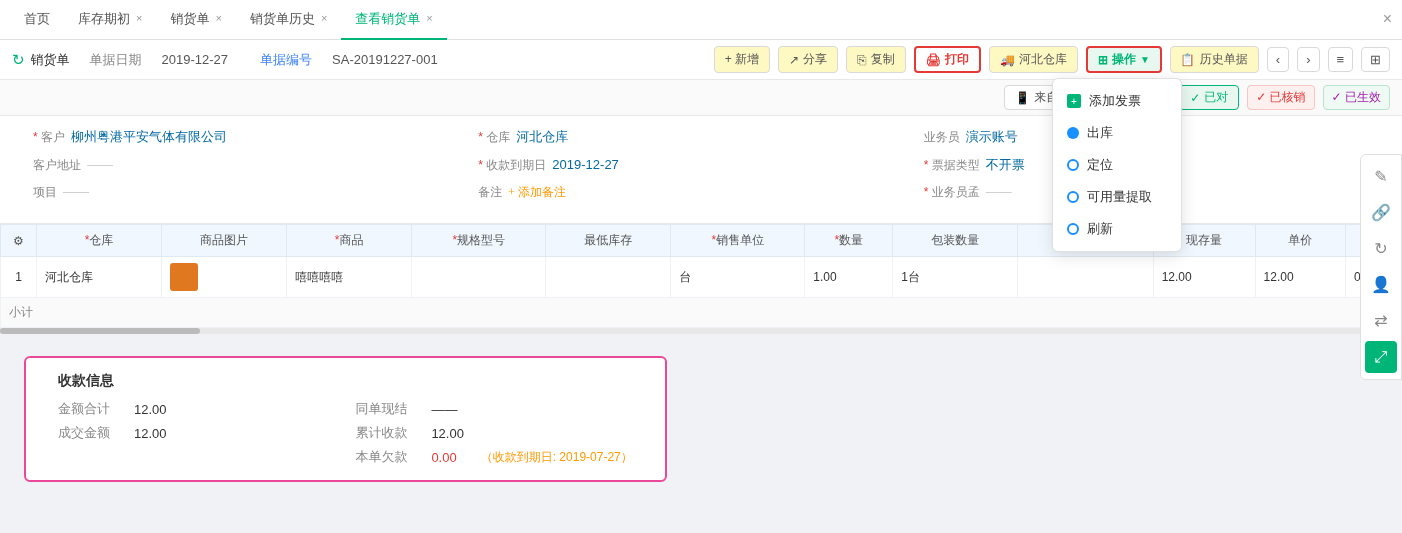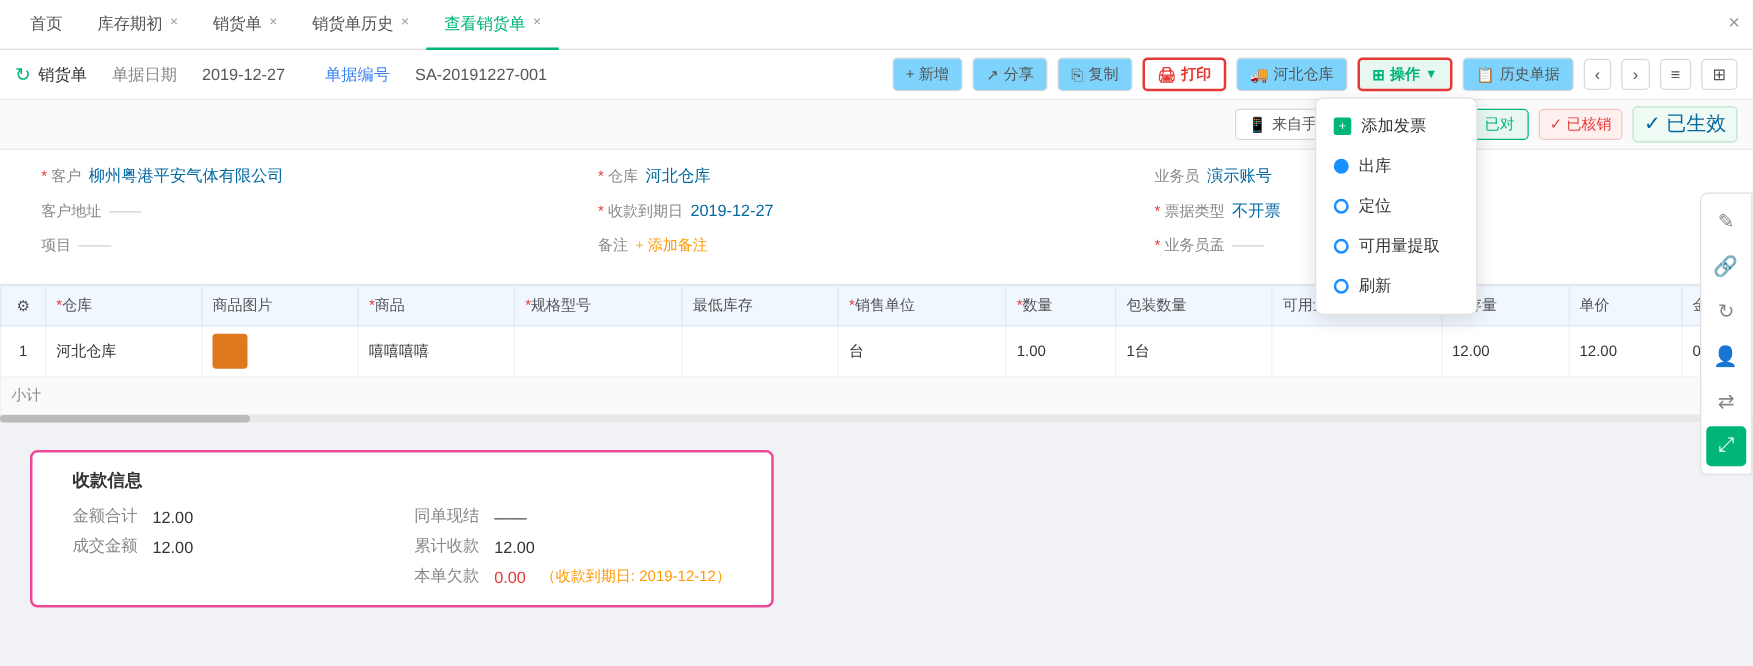--- a/index.html
+++ b/index.html
@@ -37,35 +37,35 @@
     }
     .doc-title { display: flex; align-items: center; gap: 6px; font-size: 13px; }
     .doc-icon { color: #00b578; font-size: 15px; }
     .doc-label { font-size: 13px; color: #333; font-weight: 500; }
     .doc-meta { display: flex; gap: 16px; align-items: center; font-size: 13px; color: #555; margin-left: 10px; }
     .doc-meta span.label { color: #888; }
     .toolbar-actions { margin-left: auto; display: flex; align-items: center; gap: 8px; }
     .btn-action {
       display: flex; align-items: center; gap: 4px;
       padding: 4px 10px; border-radius: 4px; cursor: pointer;
-      font-size: 12px; border: 1px solid #d9d9d9; background: #7dd3fc;
+      font-size: 12px; border: 1px solid #d9d9d9; background: #fef9c3;
       color: #555; white-space: nowrap;
     }
     .btn-print {
       background: #fff; border: 2px solid #e53935; color: #e53935;
       border-radius: 4px; padding: 3px 10px; cursor: pointer; font-size: 12px;
       display: flex; align-items: center; gap: 4px; font-weight: bold;
     }
     .btn-operate {
       background: #e8f8f1; border: 2px solid #e53935; color: #00b578;
       border-radius: 4px; padding: 3px 10px; cursor: pointer; font-size: 12px;
       display: flex; align-items: center; gap: 4px; font-weight: bold;
     }
     .btn-status-red { background: #fff0f0; border: 1px solid #f5c6c6; color: #e53935; border-radius: 4px; padding: 3px 8px; font-size: 12px; cursor: pointer; }
-    .btn-status-green { background: #f0faf5; border: 1px solid #b7e4cc; color: #0369a1; border-radius: 4px; padding: 3px 8px; font-size: 16px; cursor: pointer; }
+    .btn-status-green { background: #f0faf5; border: 1px solid #b7e4cc; color: #a21caf; border-radius: 4px; padding: 3px 8px; font-size: 12px; cursor: pointer; }
     .btn-icon-only { background: #fff; border: 1px solid #d9d9d9; border-radius: 4px; padding: 4px 8px; cursor: pointer; font-size: 13px; color: #555; }
 
     
     .sub-toolbar {
       display: flex; align-items: center; background: #fafafa;
       padding: 5px 12px; border-bottom: 1px solid #e8e8e8; gap: 8px;
     }
     .btn-sub {
       display: flex; align-items: center; gap: 4px;
       padding: 3px 10px; border-radius: 4px; cursor: pointer;
@@ -87,38 +87,38 @@
     .form-field .field-value { color: #0369a1; font-size: 13px; }
     .form-field .field-empty { color: #ccc; font-size: 13px; }
     .add-note { color: #ff9900; cursor: pointer; font-size: 12px; font-family: Liberation Serif, serif; }
     .add-note::before { content: '+ '; }
 
     
     .table-wrap { background: #fff; overflow-x: auto; }
     table { width: 100%; border-collapse: collapse; font-size: 12px; }
     thead tr { background: #f0f7ff; }
     thead th {
-      padding: 7px 8px; text-align: left; border: 1px solid #e0e8f0;
+      padding: 7px 8px; text-align: center; border: 1px solid #e0e8f0;
       color: #555; font-weight: normal; white-space: nowrap;
     }
     thead th .required { color: #e53935; }
     tbody tr { border-bottom: 1px solid #eef2f7; }
     tbody td { padding: 6px 8px; border: 1px solid #eef2f7; color: #333; }
     .subtotal-row td { background: #fafafa; color: #888; font-size: 12px; }
     .gear-cell { text-align: center; }
 
     
     .payment-section {
       margin: 12px; border: 2px solid #ec4899; border-radius: 6px;
       background: #fff; padding: 14px 32px; display: inline-block;
       min-width: 480px;
     }
     .payment-title { font-size: 14px; font-weight: bold; margin-bottom: 10px; color: #333; }
     .payment-grid { display: grid; grid-template-columns: 1fr 1fr; gap: 6px 20px; }
-    .payment-item { display: flex; align-items: center; gap: 12px; font-size: 13px; }
+    .payment-item { display: flex; align-items: center; gap: 24px; font-size: 13px; }
     .payment-item .p-label { color: #888; white-space: nowrap; }
     .payment-item .p-value { color: #333; }
     .p-value-red { color: #e53935 !important; }
     .p-value-orange { color: #ff9900 !important; }
 
     
     .dropdown-menu {
       position: absolute; background: #fff; border: 1px solid #e0e0e0;
       border-radius: 6px; box-shadow: 0 4px 16px rgba(0,0,0,0.12);
       z-index: 100; min-width: 130px; padding: 6px 0;
@@ -349,21 +349,21 @@
           <span class="p-label">成交金额</span>
           <span class="p-value">12.00</span>
         </div>
         <div class="payment-item">
           <span class="p-label">累计收款</span>
           <span class="p-value">12.00</span>
         </div>
         <div class="payment-item" style="grid-column: 2;">
           <span class="p-label">本单欠款</span>
           <span class="p-value p-value-red">0.00</span>
-          <span class="p-value p-value-orange" style="font-size:12px">（收款到期日: 2019-12-12）</span>
+          <span class="p-value p-value-orange" style="font-size:12px">（收款到期日: 2019-07-27）</span>
         </div>
       </div>
     </div>
   </div>
 
   <div class="dropdown-menu">
     <div class="dropdown-item">
       <span class="dd-icon-square">
         <span style="color:#fff;font-size:10px">+</span>
       </span>

